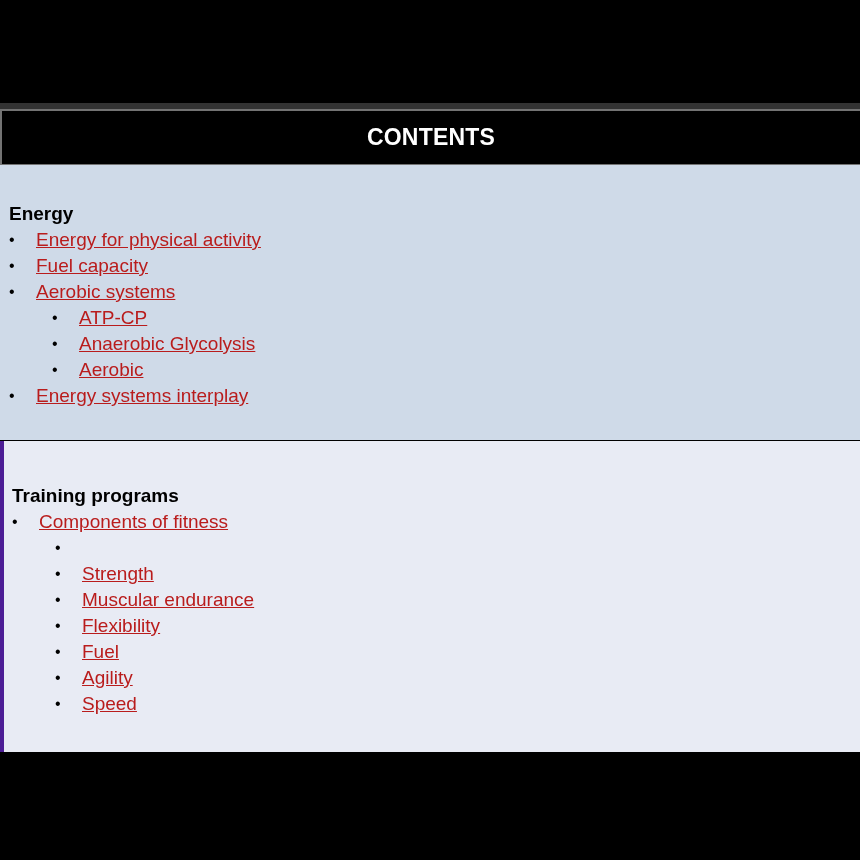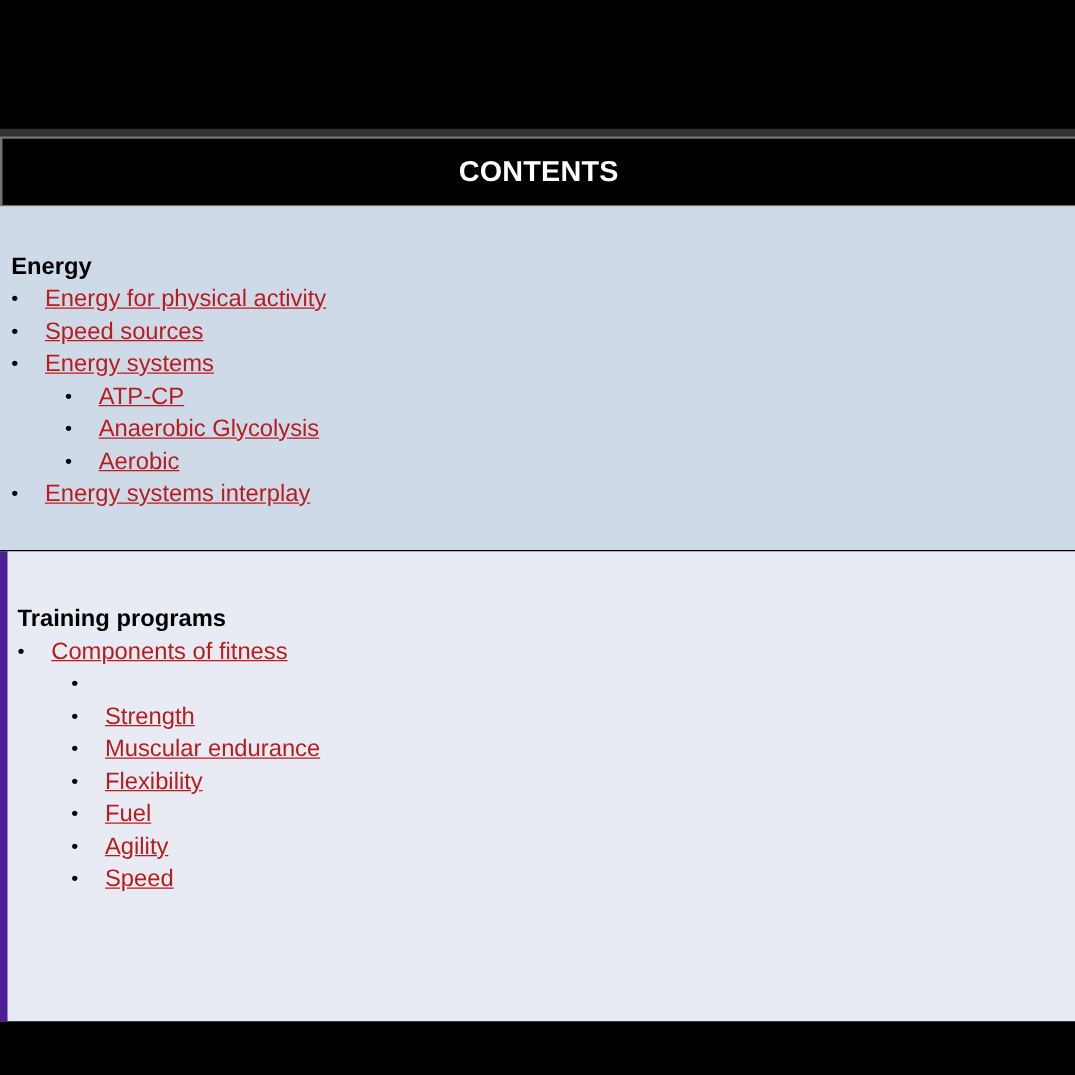--- a/index.html
+++ b/index.html
@@ -1,21 +1,21 @@
 <!DOCTYPE html>
 <html><head>
 <meta charset="utf-8">
 <style>
   html,body{margin:0;padding:0;background:#000;}
   body{width:860px;height:860px;position:relative;overflow:hidden;font-family:"Liberation Sans",sans-serif;}
   .topbar{position:absolute;left:0;top:103px;width:860px;height:6px;background:#333;}
   .header{position:absolute;left:0;top:109px;width:858px;height:53px;background:#000;border:2px solid #737373;display:flex;align-items:center;justify-content:center;}
   .header h1{margin:0;color:#fff;font-size:23px;font-weight:bold;letter-spacing:0.2px;}
   .sec1{position:absolute;left:0;top:165px;width:860px;height:275px;background:#cfdae8;}
-  .sec2{position:absolute;left:0;top:441px;width:860px;height:376px;background:#e8ebf4;border-left:6px solid #4c1d95;box-sizing:border-box;}
+  .sec2{position:absolute;left:0;top:441px;width:860px;height:311px;background:#e8ebf4;border-left:4px solid #4c1d95;box-sizing:border-box;}
   .list{position:absolute;left:9px;margin:0;padding:0;list-style:none;}
   .title{font-size:19px;font-weight:bold;color:#000;height:26px;line-height:26px;}
   .item{height:26px;line-height:26px;font-size:19px;position:relative;}
   .item .bullet{position:absolute;left:0;color:#000;font-size:16px;}
   .item.l2 .bullet{left:43px;}
   .item a{color:#b91c1c;text-decoration:underline;position:absolute;left:27px;white-space:nowrap;}
   .item.l2 a{left:70px;}
 </style>
 </head>
 <body>
@@ -27,25 +27,25 @@
 
 <div class="sec1">
   <div class="list" style="top:36px;">
     <div class="title">Energy</div>
     <div class="item l1">
         <span class="bullet">•</span>
         <a>Energy for physical activity</a>
       </div>
     <div class="item l1">
         <span class="bullet">•</span>
-        <a>Speed sources</a>
+        <a>Fuel capacity</a>
       </div>
     <div class="item l1">
         <span class="bullet">•</span>
-        <a>Energy systems</a>
+        <a>Aerobic systems</a>
       </div>
     <div class="item l2">
         <span class="bullet">•</span>
         <a>ATP-CP</a>
       </div>
     <div class="item l2">
         <span class="bullet">•</span>
         <a>Anaerobic Glycolysis</a>
       </div>
     <div class="item l2">

